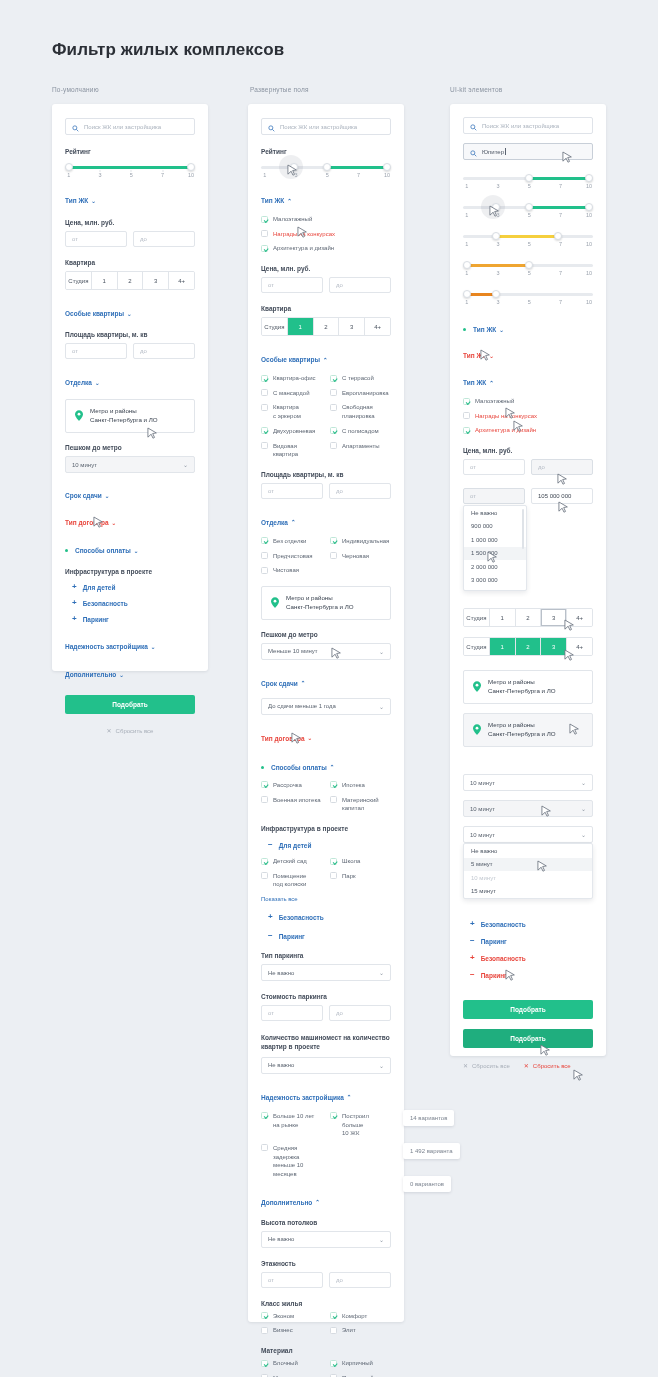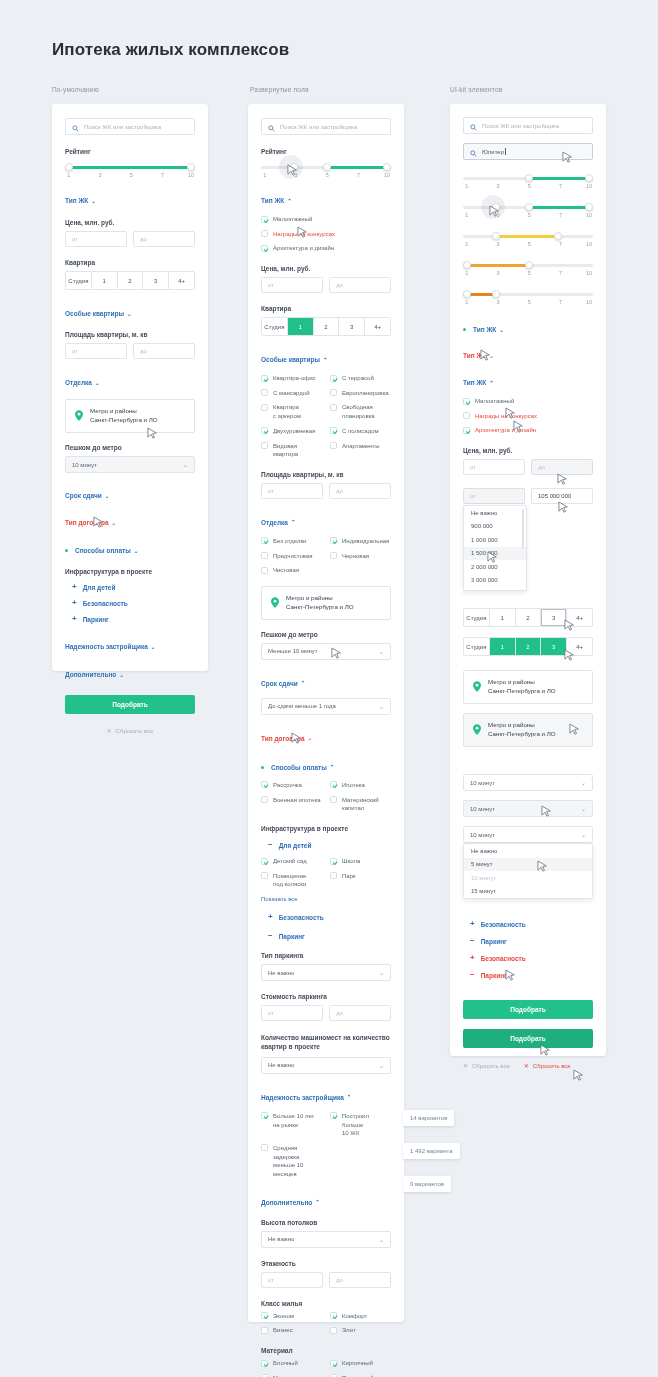--- a/index.html
+++ b/index.html
@@ -134,21 +134,21 @@
   }
   .tip:before {
     content:""; position:absolute; left:-3px; top:50%; margin-top:-3px;
     border:3px solid transparent; border-right-color:#fff;
   }
   .cursor { position:absolute; width:11px; height:13px; pointer-events:none; }
 </style>
 </head>
 <body>
 
-<div class="page-title">Ипотека жилых комплексов</div>
+<div class="page-title">Фильтр жилых комплексов</div>
 <div class="col-label" style="left:52px; top:86px;">По-умолчанию</div>
 <div class="col-label" style="left:250px; top:86px;">Развернутые поля</div>
 <div class="col-label" style="left:450px; top:86px;">UI-kit элементов</div>
 
 <div class="card" style="left:52px; top:104px; width:156px; height:567px; padding:14px 13px;">
 
   <div class="search">
     <span class="ic">
       <svg width="7" height="7" viewBox="0 0 16 16">
           <circle cx="6.5" cy="6.5" r="4.6" fill="none" stroke="#2f6fb8" stroke-width="1.7"></circle>

